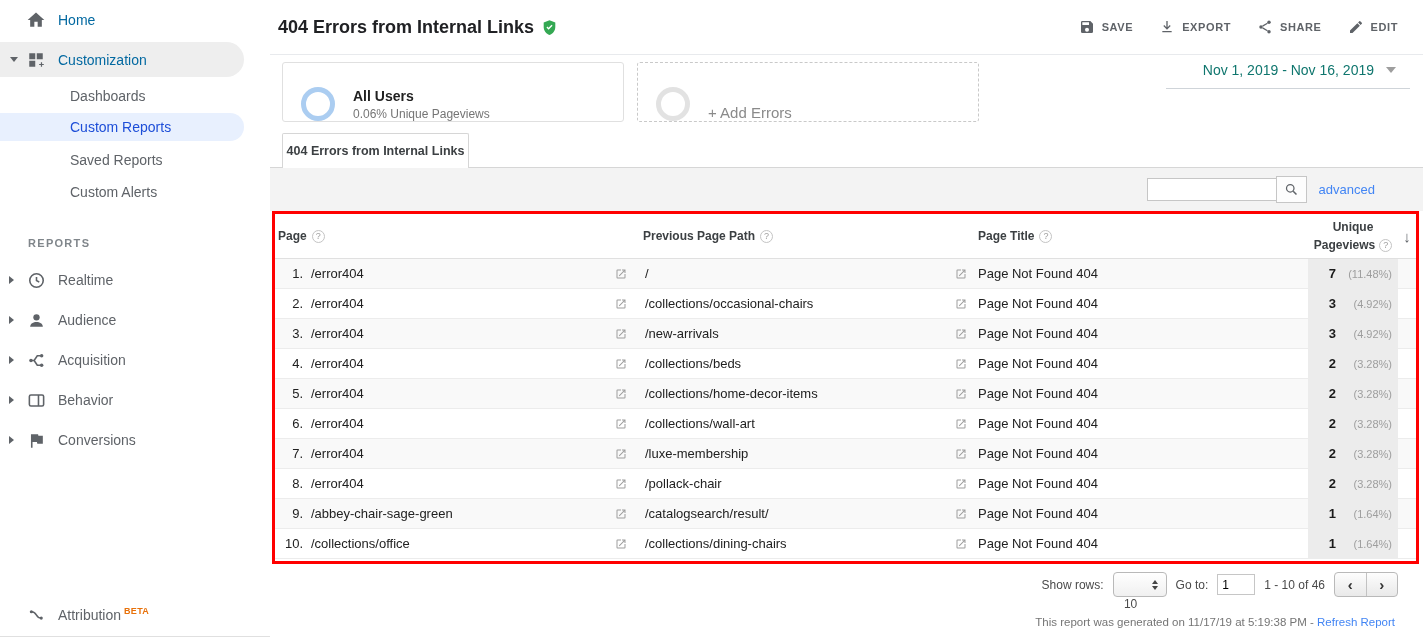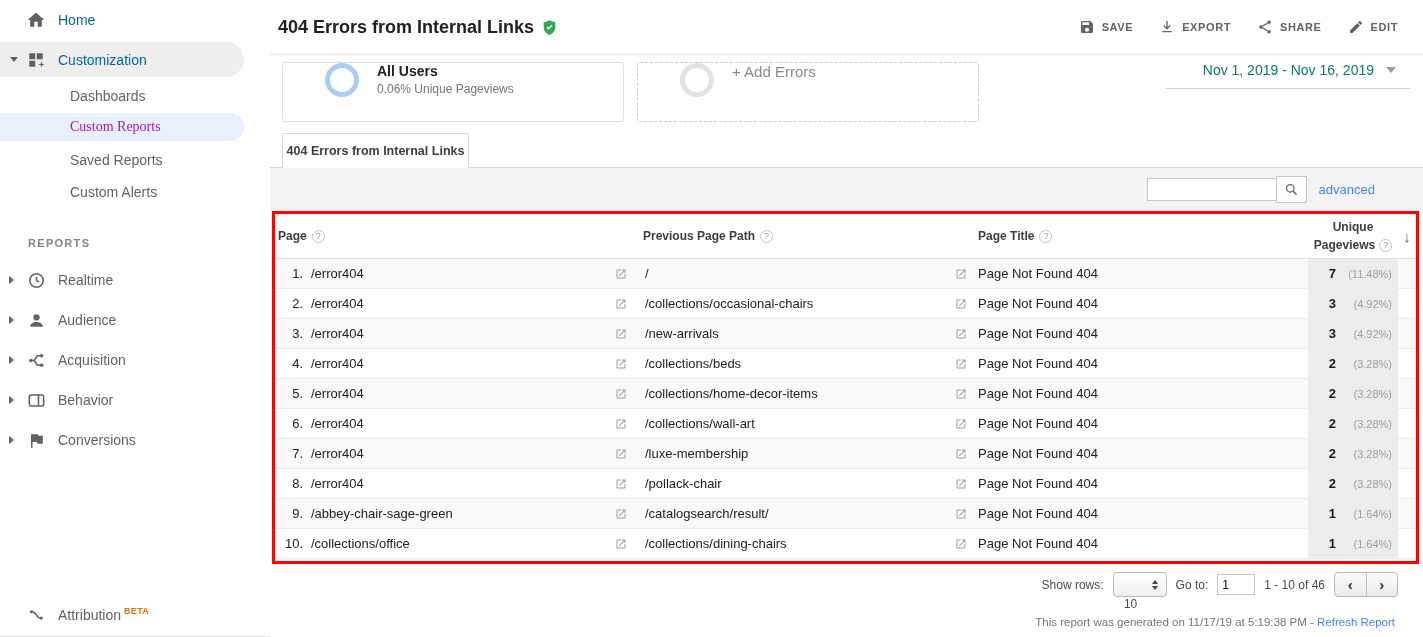--- a/index.html
+++ b/index.html
@@ -12,38 +12,38 @@
   .nav-label { font-size:14px; color:#0369a1; }
   .sub-label { font-size:14px; color:#5f6368; }
   .nav-icon { position:absolute; left:26px; width:20px; height:20px; display:flex; align-items:center; justify-content:center; }
   .nav-text { position:absolute; left:58px; white-space:nowrap; }
   .caret-down { position:absolute; left:10px; width:0; height:0; border-left:4px solid transparent; border-right:4px solid transparent; border-top:5px solid #5f6368; }
   .caret-right { position:absolute; left:9px; width:0; height:0; border-top:4px solid transparent; border-bottom:4px solid transparent; border-left:5px solid #5f6368; }
   #nav-home { top:6px; }
   #nav-customization { top:42px; height:35px; background:#eeeeee; border-radius:0 18px 18px 0; }
   #nav-dashboards { top:82px; } 
   #nav-custom-reports { top:113px; height:28px; background:#e8f0fe; border-radius:0 14px 14px 0; }
-  #nav-custom-reports .sub-label { color:#a21caf;font-family:Liberation Serif, serif; }
+  #nav-custom-reports .sub-label { color:#1d4ed8; }
   #nav-saved-reports { top:146px; }
   #nav-custom-alerts { top:178px; }
   .sub-text { position:absolute; left:70px; }
   .section-label { position:absolute; top:237px; left:28px; font-size:11px; letter-spacing:1.3px; color:#80868b; font-weight:bold; }
   #nav-realtime { top:266px; } #nav-audience { top:306px; } #nav-acquisition { top:346px; }
   #nav-behavior { top:386px; } #nav-conversions { top:426px; } #nav-attribution { top:600px; }
   .beta { color:#e8710a; font-size:9px; font-weight:bold; vertical-align:super; margin-left:3px; letter-spacing:.3px; }
 
   
   .main { position:absolute; left:270px; top:0; width:1153px; height:637px; }
   .topbar { position:absolute; top:0; left:0; right:0; height:55px; border-bottom:1px solid #e8eaed; display:flex; align-items:center; }
   .report-title { margin-left:8px; font-size:18px; font-weight:bold; color:#202124; display:flex; align-items:center; gap:7px; }
   .actions { position:absolute; right:25px; display:flex; align-items:flex-start; gap:26px; }
   .action-btn { display:flex; align-items:center; gap:7px; font-size:11px; font-weight:bold; letter-spacing:.6px; color:#5f6368; cursor:pointer; }
 
   
-  .segment-card { position:absolute; top:62px; width:342px; height:60px; border:1px solid #e0e0e0; border-radius:3px; background:#fff; display:flex; align-items:flex-start; cursor:pointer;padding-left:24px; }
+  .segment-card { position:absolute; top:62px; width:342px; height:60px; border:1px solid #e0e0e0; border-radius:3px; background:#fff; display:flex; align-items:flex-end; cursor:pointer; }
   #seg-all-users { left:12px; }
   #seg-add { left:367px; border:1px dashed #c9c9c9; }
   .seg-ring { width:34px; height:34px; border-radius:50%; border:5px solid #abcdf1; margin-left:18px; }
   .seg-ring.gray { border-color:#e2e2e2; }
   .seg-texts { margin-left:18px; }
   .seg-name { font-size:14px; font-weight:bold; color:#212121; }
   .seg-detail { font-size:12px; color:#757575; margin-top:3px; }
   .seg-add-label { font-size:15px; color:#8a8a8a; margin-left:18px; }
   .date-ctl { position:absolute; top:62px; right:27px; display:flex; align-items:center; gap:12px; cursor:pointer; }
   .date-text { font-size:14px; color:#0f766e; }

